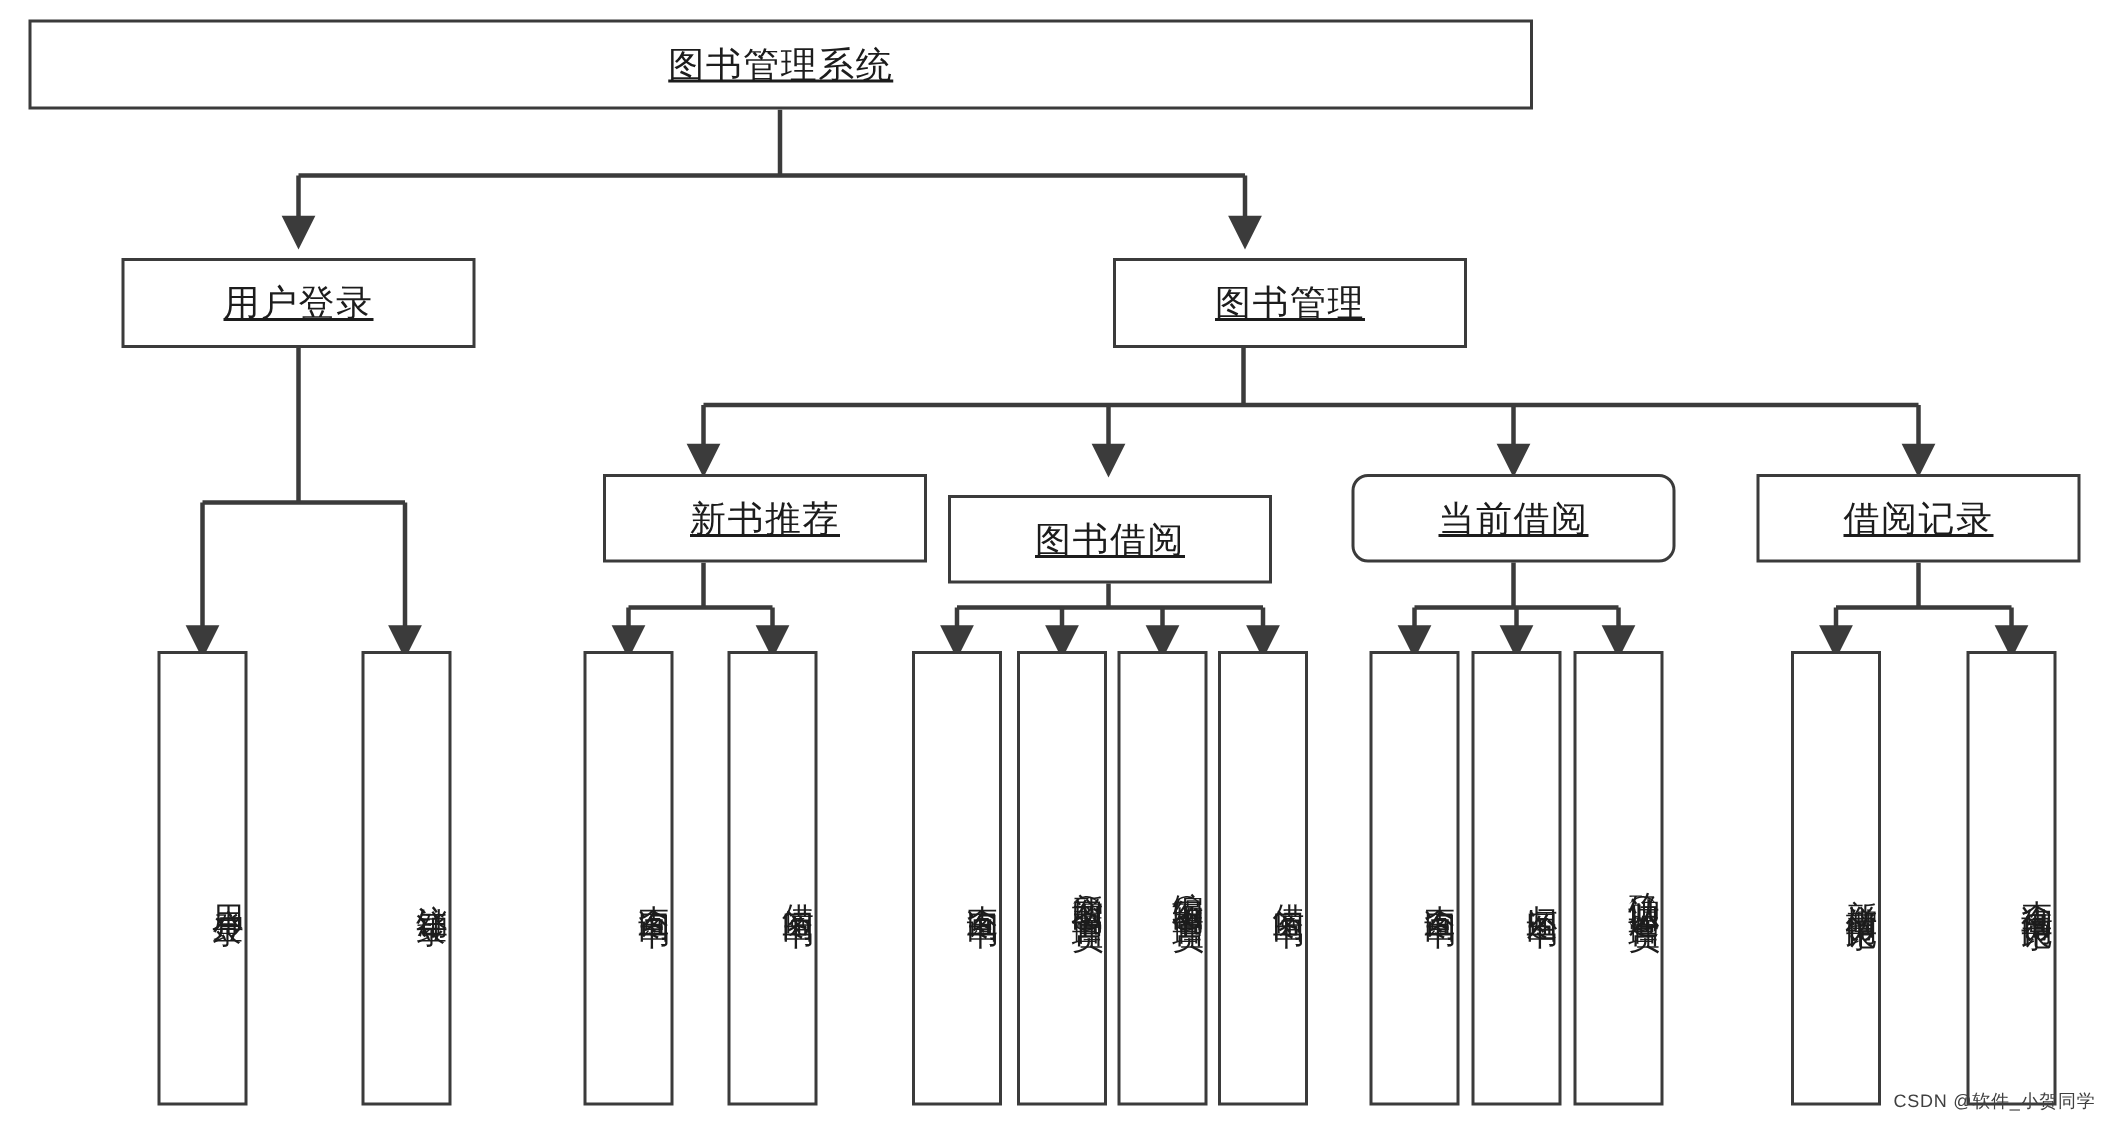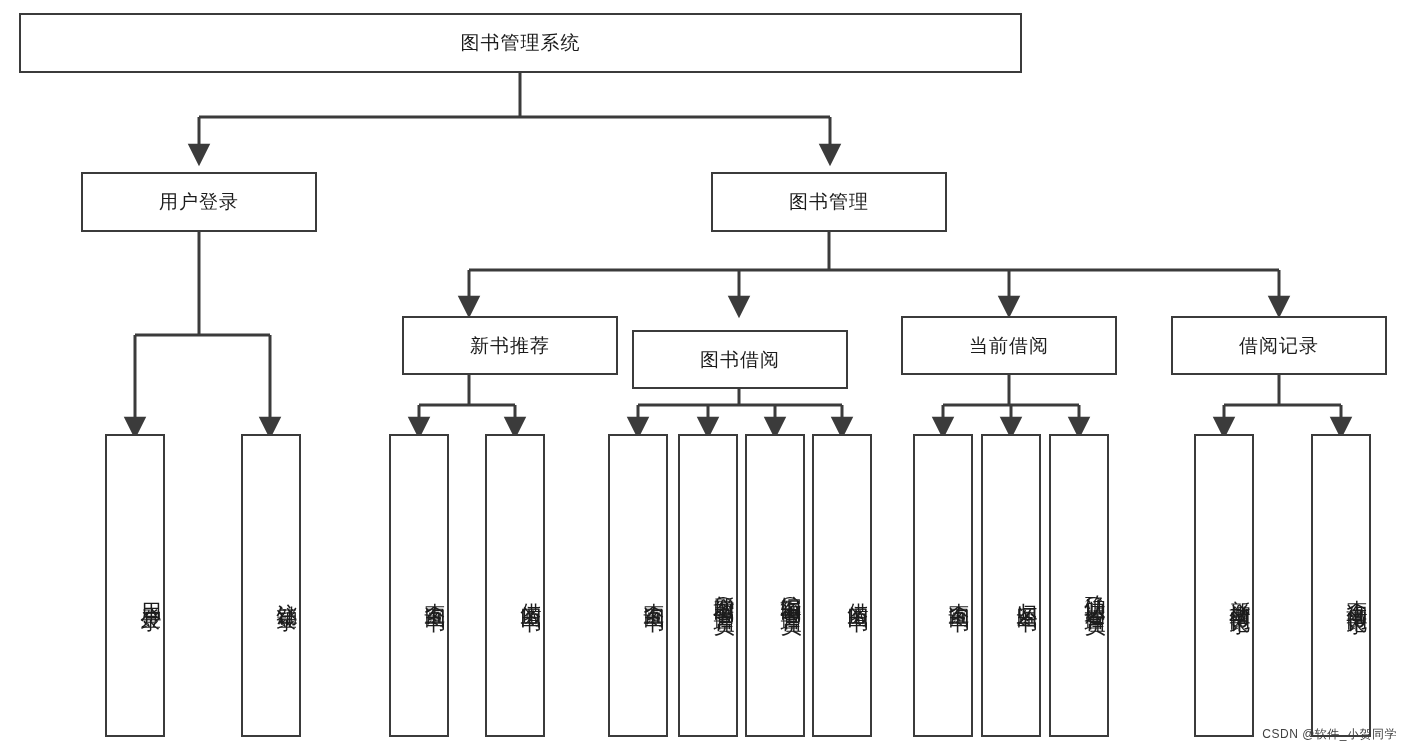--- a/index.html
+++ b/index.html
@@ -29,22 +29,23 @@
     position: absolute;
     box-sizing: border-box;
     border: 2.5px solid #3b3b3b;
     background: #ffffff;
     display: flex;
     align-items: center;
     justify-content: center;
     color: #1c1c1c;
   }
   .node.horiz {
-    font-size: 19px;
+    font-size: 24px;
     letter-spacing: 1px;
+    text-decoration: underline;
   }
   .node.vert {
     writing-mode: vertical-rl;
     text-orientation: upright;
     font-size: 21px;
     letter-spacing: 3px;
     align-items: flex-start;
     justify-content: center;
     padding-top: 12px;
   }
@@ -119,31 +120,31 @@
     </g>
   </svg>
 
   <div class="node horiz" style="left:19px; top:13px; width:1003px; height:60px;">
     <span>图书管理系统</span>
   </div>
 
   <div class="node horiz" style="left:81px; top:172px; width:236px; height:60px;">
     <span>用户登录</span>
   </div>
-  <div class="node horiz" style="left:711px; top:172px; width:236px; height:60px;align-items:center;">
+  <div class="node horiz" style="left:742px; top:172px; width:236px; height:60px;align-items:center;">
     <span>图书管理</span>
   </div>
 
   <div class="node horiz" style="left:362px; top:316px; width:216px; height:59px;margin-left:40px;">
     <span>新书推荐</span>
   </div>
   <div class="node horiz" style="left:632px; top:330px; width:216px; height:59px;">
     <span>图书借阅</span>
   </div>
-  <div class="node horiz" style="left:901px; top:316px; width:216px; height:59px;">
+  <div class="node horiz" style="left:901px; top:316px; width:216px; height:59px;border-radius:11px;">
     <span>当前借阅</span>
   </div>
   <div class="node horiz" style="left:1171px; top:316px; width:216px; height:59px;text-align:center;">
     <span>借阅记录</span>
   </div>
 
   <div class="node vert" style="left:105px; top:434px; width:60px; height:303px;">
     <span class="vlabel">用户登录</span>
   </div>
   <div class="node vert" style="left:241px; top:434px; width:60px; height:303px;">

